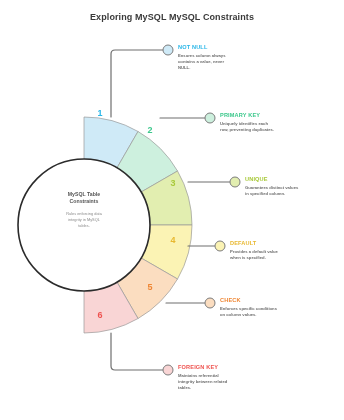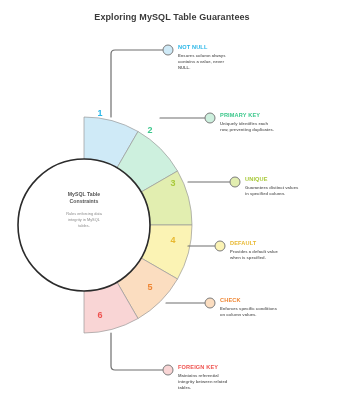--- a/index.html
+++ b/index.html
@@ -70,21 +70,21 @@
     color: #6d6d6d;
     font-weight: bold;
     max-width: 78px;
   }
 </style>
 </head>
 <body>
 
 <div id="page">
 
-  <div id="title">Exploring MySQL Table Guarantees</div>
+  <div id="title">Exploring MySQL MySQL Constraints</div>
 
   <svg id="diagram-svg" width="344" height="420" viewBox="0 0 344 420">
 
     <g>
 
       <path d="M 84 117 A 108 108 0 0 1 138 131.47 L 117 167.84 A 66 66 0 0 0 84 159 Z" fill="#cfeaf7" stroke="#9a9a9a" stroke-width="0.7"></path>
 
       <path d="M 138 131.47 A 108 108 0 0 1 177.53 171 L 141.16 192 A 66 66 0 0 0 117 167.84 Z" fill="#cdf0de" stroke="#9a9a9a" stroke-width="0.7"></path>
 
       <path d="M 177.53 171 A 108 108 0 0 1 192 225 L 150 225 A 66 66 0 0 0 141.16 192 Z" fill="#e2eeb0" stroke="#9a9a9a" stroke-width="0.7"></path>

